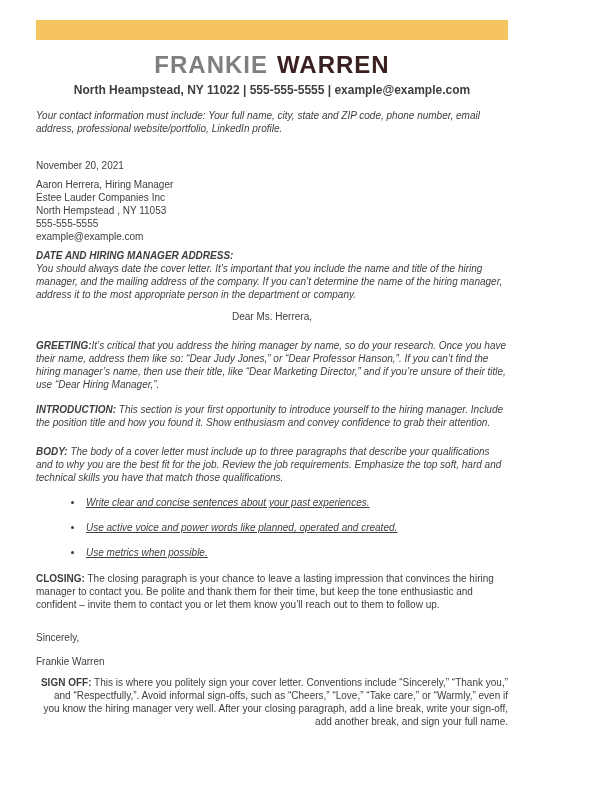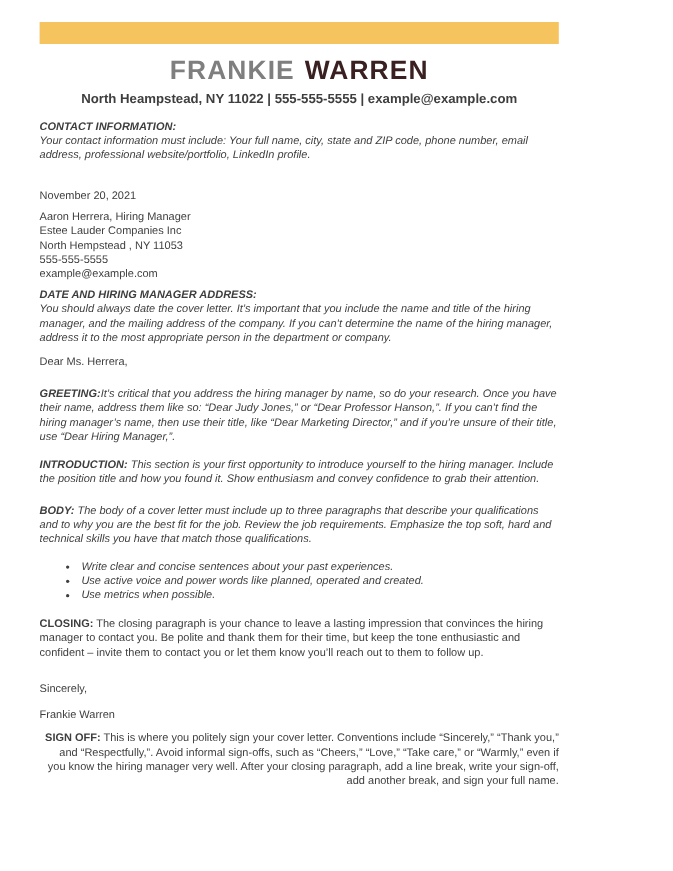--- a/index.html
+++ b/index.html
@@ -43,48 +43,47 @@
     line-height:11px;
   }
   p,.block{margin:0;}
   .heading{font-weight:bold;}
   .italic{font-style:italic;}
   .lead{font-weight:bold;}
   .sec-contact{margin-top:13px;}
   .date-line{margin-top:24px;}
   .recipient{margin-top:6px;}
   .sec-date-address{margin-top:6px;}
-  .salutation{margin-top:9px;}
+  .salutation{margin-top:9px;text-align:center;}
   .sec-greeting{margin-top:16px;}
   .sec-introduction{margin-top:12px;}
   .sec-body{margin-top:16px;}
   .bullets{
     margin:12px 0 0;
     padding-left:36px;
     font-style:italic;
   }
-  .bullets li{margin:0;padding-left:2px;}
+  .bullets li{margin:12px;padding-left:2px;text-decoration:underline;}
   .sec-closing{margin-top:13px;}
   .closing-word{margin-top:20px;}
   .signature{margin-top:11px;}
   .sec-sign-off{margin-top:8px;text-align:right;}
 </style>
 </head>
 <body>
 
 <div class="page">
 
   <div class="banner"></div>
 
   <h1 class="name"><span class="first">FRANKIE</span><span class="last">WARREN</span></h1>
 
   <div class="contact-line">North Heampstead, NY 11022 | 555-555-5555 | example@example.com</div>
 
   <div class="block sec-contact italic">
-    <div class="heading">CONTACT INFORMATION:</div>
     <div>Your contact information must include: Your full name, city, state and ZIP code, phone number, email address, professional website/portfolio, LinkedIn profile.</div>
   </div>
 
   <p class="date-line">November 20, 2021</p>
 
   <div class="recipient">
     <div>Aaron Herrera, Hiring Manager</div>
     <div>Estee Lauder Companies Inc</div>
     <div>North Hempstead , NY 11053</div>
     <div>555-555-5555</div>

